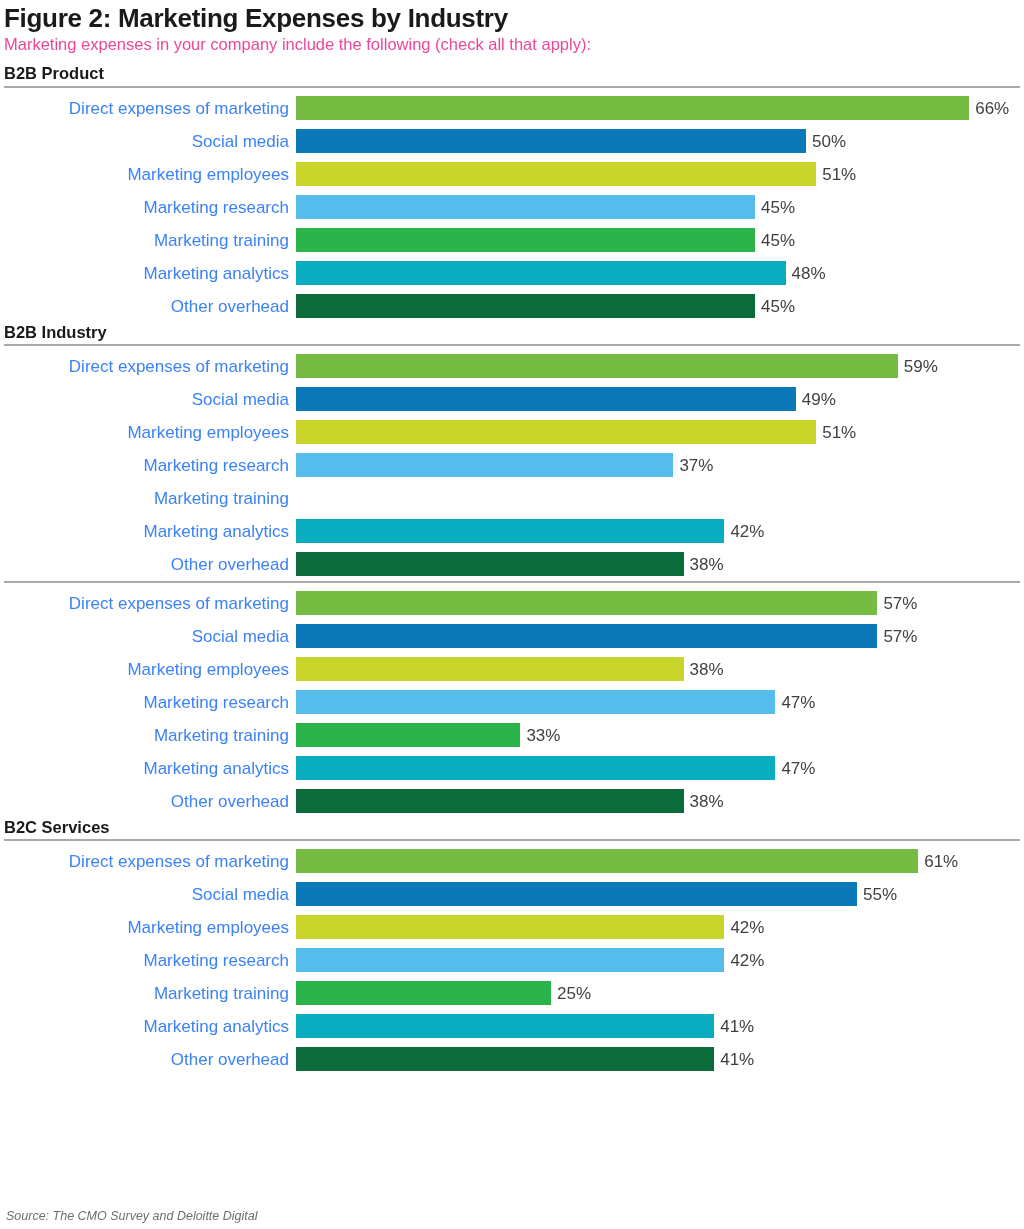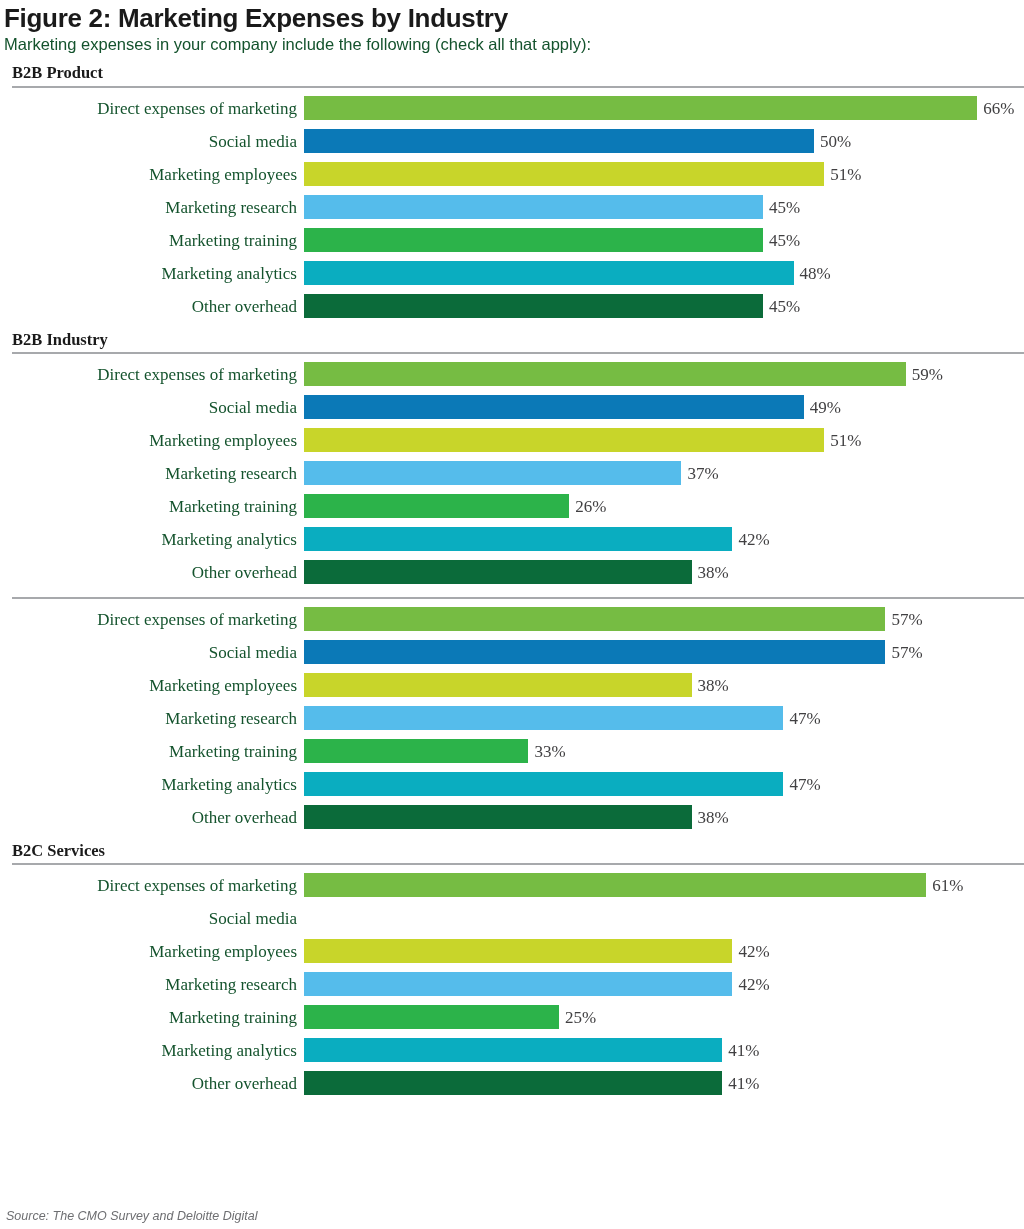--- a/index.html
+++ b/index.html
@@ -27,28 +27,27 @@
     font-weight: bold;
     letter-spacing: -0.3px;
     color: #1a1a1a;
     line-height: 1.1;
     margin: 0 0 2px 0;
     white-space: nowrap;
   }
   .fig-subtitle {
     font-size: 16.5px;
     font-weight: normal;
-    color: #14532d;
+    color: #ec4899;
     line-height: 1.2;
     margin: 0 0 10px 0;
     white-space: nowrap;
   }
   .section {
-    margin: 8px;
-    font-family: Liberation Serif, serif;
+    margin: 0;
   }
   .section-header {
     font-size: 16.5px;
     font-weight: bold;
     color: #1a1a1a;
     line-height: 1.1;
     padding: 0 0 3px 0;
     white-space: nowrap;
   }
   .section-rule {
@@ -65,21 +64,21 @@
     align-items: center;
     height: 33px;
   }
   .row-label {
     width: 292px;
     min-width: 292px;
     text-align: right;
     padding-right: 7px;
     box-sizing: border-box;
     font-size: 17px;
-    color: #14532d;
+    color: #3b82f6;
     line-height: 1;
     white-space: nowrap;
   }
   .bar-area {
     flex: 1;
     display: flex;
     align-items: center;
     height: 100%;
   }
   .bar {
@@ -194,24 +193,20 @@
           </div>
           <div class="row">
             <div class="row-label">Marketing research</div>
             <div class="bar-area">
               <div class="bar" style="width: 377.4px; background: rgb(85, 188, 235);"></div>
               <div class="bar-value">37%</div>
             </div>
           </div>
           <div class="row">
             <div class="row-label">Marketing training</div>
-            <div class="bar-area">
-              <div class="bar" style="width: 265.2px; background: rgb(44, 179, 74);"></div>
-              <div class="bar-value">26%</div>
-            </div>
           </div>
           <div class="row">
             <div class="row-label">Marketing analytics</div>
             <div class="bar-area">
               <div class="bar" style="width: 428.4px; background: rgb(10, 173, 192);"></div>
               <div class="bar-value">42%</div>
             </div>
           </div>
           <div class="row">
             <div class="row-label">Other overhead</div>
@@ -282,20 +277,24 @@
         <div class="rows">
           <div class="row">
             <div class="row-label">Direct expenses of marketing</div>
             <div class="bar-area">
               <div class="bar" style="width: 622.2px; background: rgb(118, 188, 67);"></div>
               <div class="bar-value">61%</div>
             </div>
           </div>
           <div class="row">
             <div class="row-label">Social media</div>
+            <div class="bar-area">
+              <div class="bar" style="width: 561px; background: rgb(11, 121, 183);"></div>
+              <div class="bar-value">55%</div>
+            </div>
           </div>
           <div class="row">
             <div class="row-label">Marketing employees</div>
             <div class="bar-area">
               <div class="bar" style="width: 428.4px; background: rgb(200, 213, 42);"></div>
               <div class="bar-value">42%</div>
             </div>
           </div>
           <div class="row">
             <div class="row-label">Marketing research</div>

